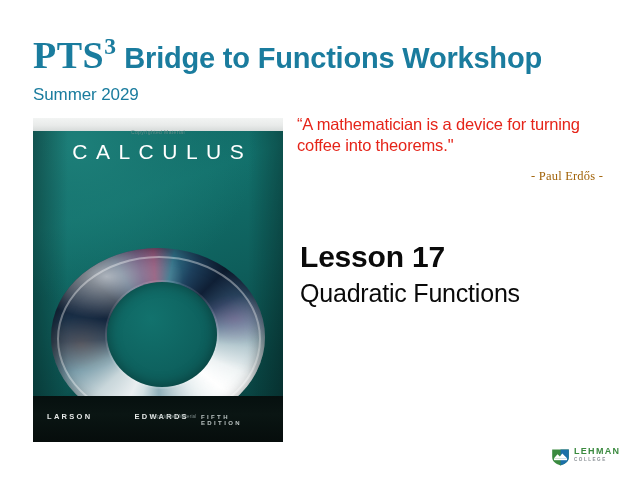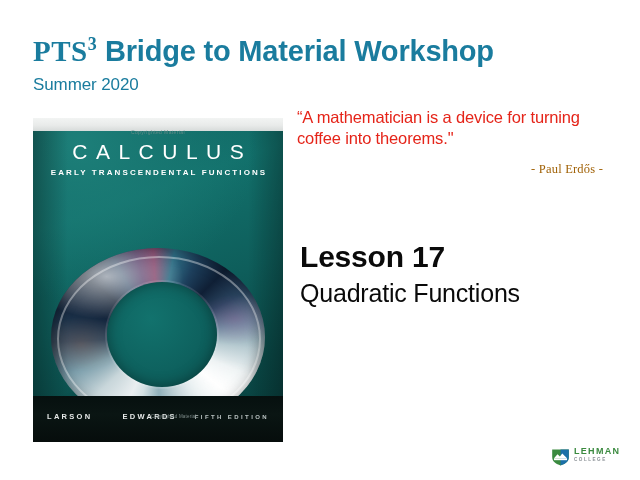--- a/index.html
+++ b/index.html
@@ -36,21 +36,21 @@
     font-size: 29px;
     font-weight: bold;
     color: #1A7C9E;
     line-height: 1.05;
     white-space: nowrap;
     letter-spacing: -0.2px;
   }
   #slide-title .pts {
     font-family: "Liberation Serif", serif;
     font-weight: bold;
-    font-size: 29px;
+    font-size: 38px;
     letter-spacing: 0.5px;
   }
   #slide-title .pts sup {
     font-family: "Liberation Serif", serif;
     font-size: 0.62em;
     vertical-align: super;
     line-height: 0;
   }
   #slide-subtitle {
     margin-top: 9px;
@@ -214,20 +214,21 @@
     background: linear-gradient(to bottom, #06100f 0%, #0a1513 40%, #060d0c 100%);
   }
   .cover-band .authors {
     position: absolute;
     left: 0; top: 16px;
     width: 100%;
     display: flex;
     align-items: baseline;
     padding: 0 14px;
     box-sizing: border-box;
+    gap: 12px;
   }
   .cover-band .author {
     font-family: "Liberation Sans", sans-serif;
     font-size: 7.5px;
     font-weight: bold;
     letter-spacing: 2.3px;
     color: #e6e9e8;
   }
   .cover-band .author.second { margin-left: 30px; }
   .cover-band .edition {
@@ -245,21 +246,21 @@
     font-family: "Liberation Sans", sans-serif;
     font-size: 4.5px;
     letter-spacing: 0.2px;
     color: #7d8a89;
   }
 
   
   #quote-block {
     position: absolute;
     left: 297px;
-    top: 107px;
+    top: 114px;
     width: 320px;
   }
   #quote-text {
     font-family: "Liberation Sans", sans-serif;
     font-size: 16.5px;
     line-height: 1.28;
     color: #E52419;
     letter-spacing: -0.15px;
   }
   #quote-attribution {
@@ -338,40 +339,39 @@
     letter-spacing: 1.5px;
     color: #8b9196;
   }
 </style>
 </head>
 <body>
 
 <div id="slide">
 
   <div id="title-block">
-    <div id="slide-title"><span class="pts"><span>PTS</span><sup>3</sup></span><span> Bridge to Material Workshop</span></div>
-    <div id="slide-subtitle">Summer 2020</div>
+    <div id="slide-title"><span class="pts"><span>PTS</span><sup>3</sup></span><span> Bridge to Functions Workshop</span></div>
+    <div id="slide-subtitle">Summer 2029</div>
   </div>
 
   <div id="book-cover">
     <div class="cover-bg"></div>
 
     <div class="torus-wrap">
       <div class="torus-shadow"></div>
       <div class="torus-outer"></div>
       <div class="torus-rim-hl"></div>
       <div class="torus-hole"></div>
     </div>
 
     <div class="cover-vignette"></div>
 
     <div class="cover-topstrip"></div>
     <div class="cover-copyright">Copyrighted Material</div>
     <div class="cover-title">CALCULUS</div>
-    <div class="cover-subtitle">EARLY TRANSCENDENTAL FUNCTIONS</div>
 
     <div class="cover-band">
       <div class="authors">
         <span class="author">LARSON</span>
         <span class="author second">EDWARDS</span>
         <span class="edition">FIFTH EDITION</span>
       </div>
       <div class="copyright2">Copyrighted Material</div>
     </div>
   </div>

